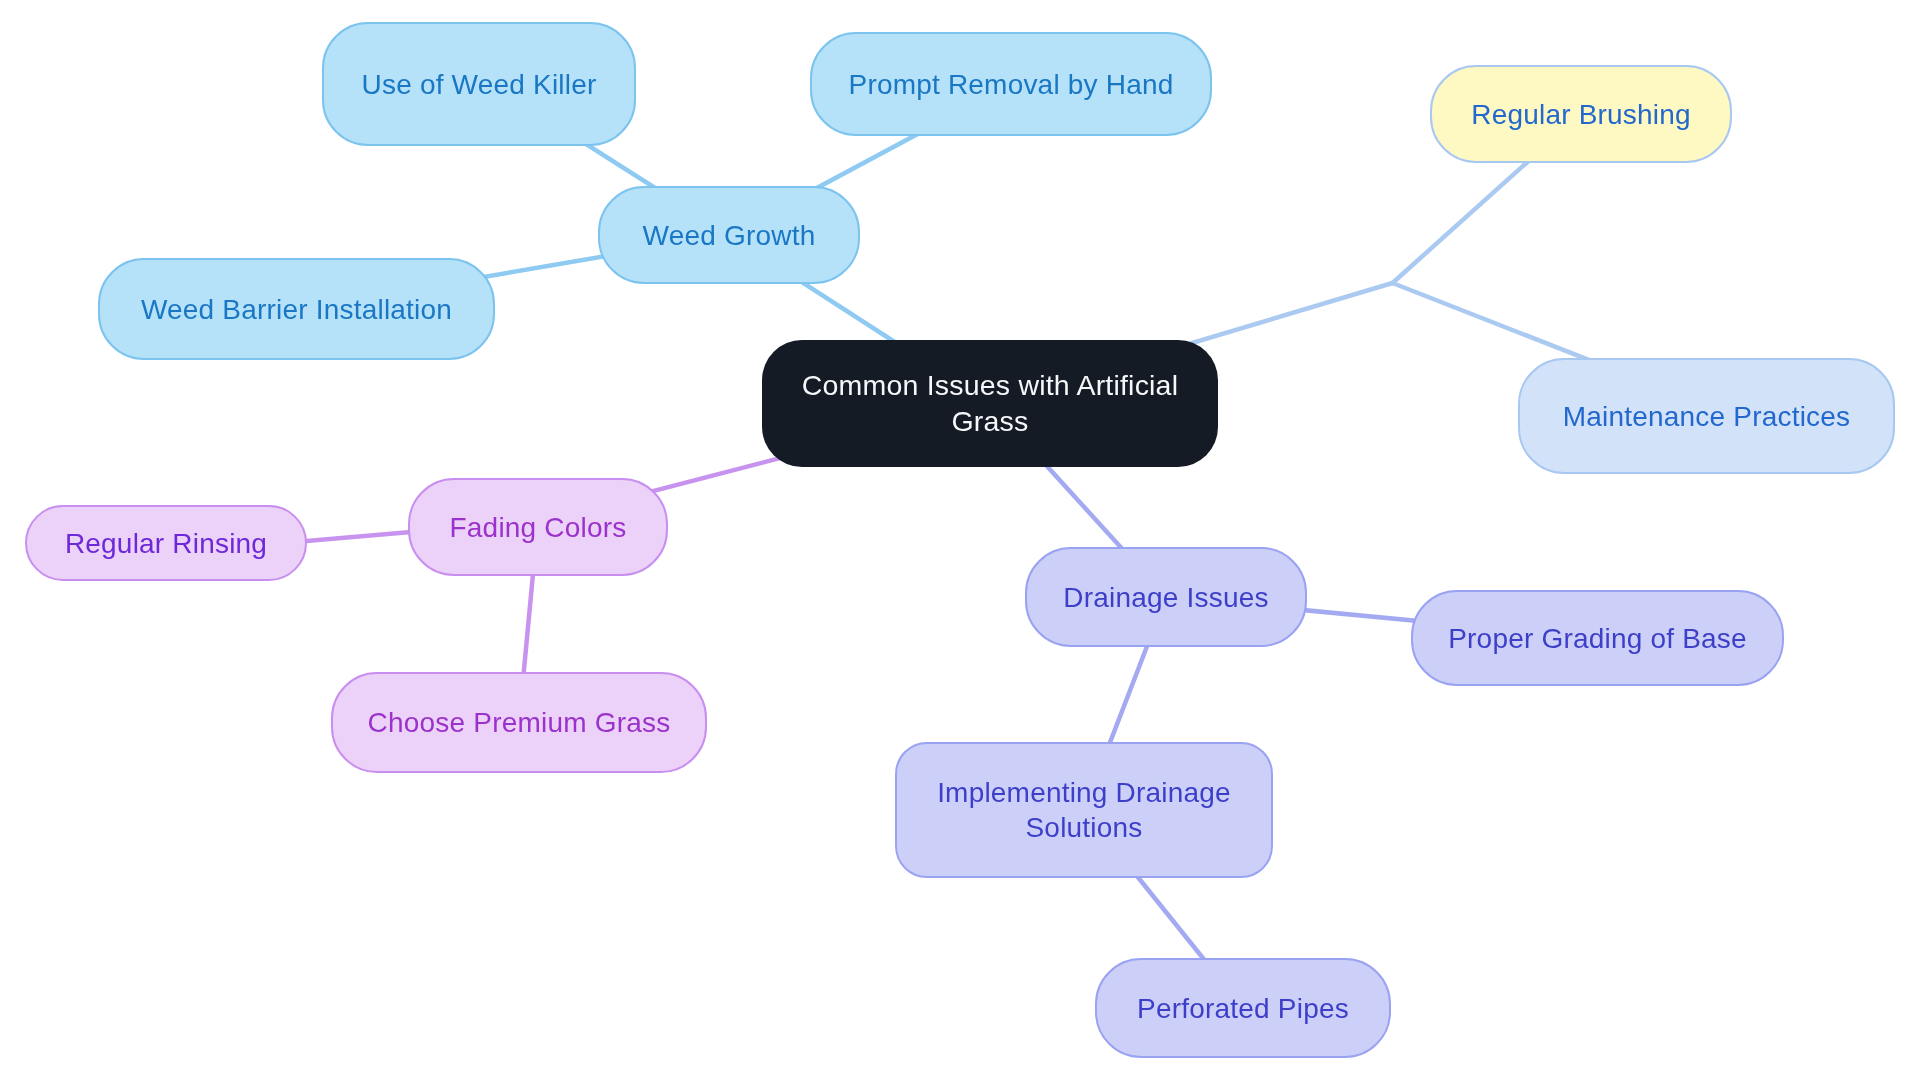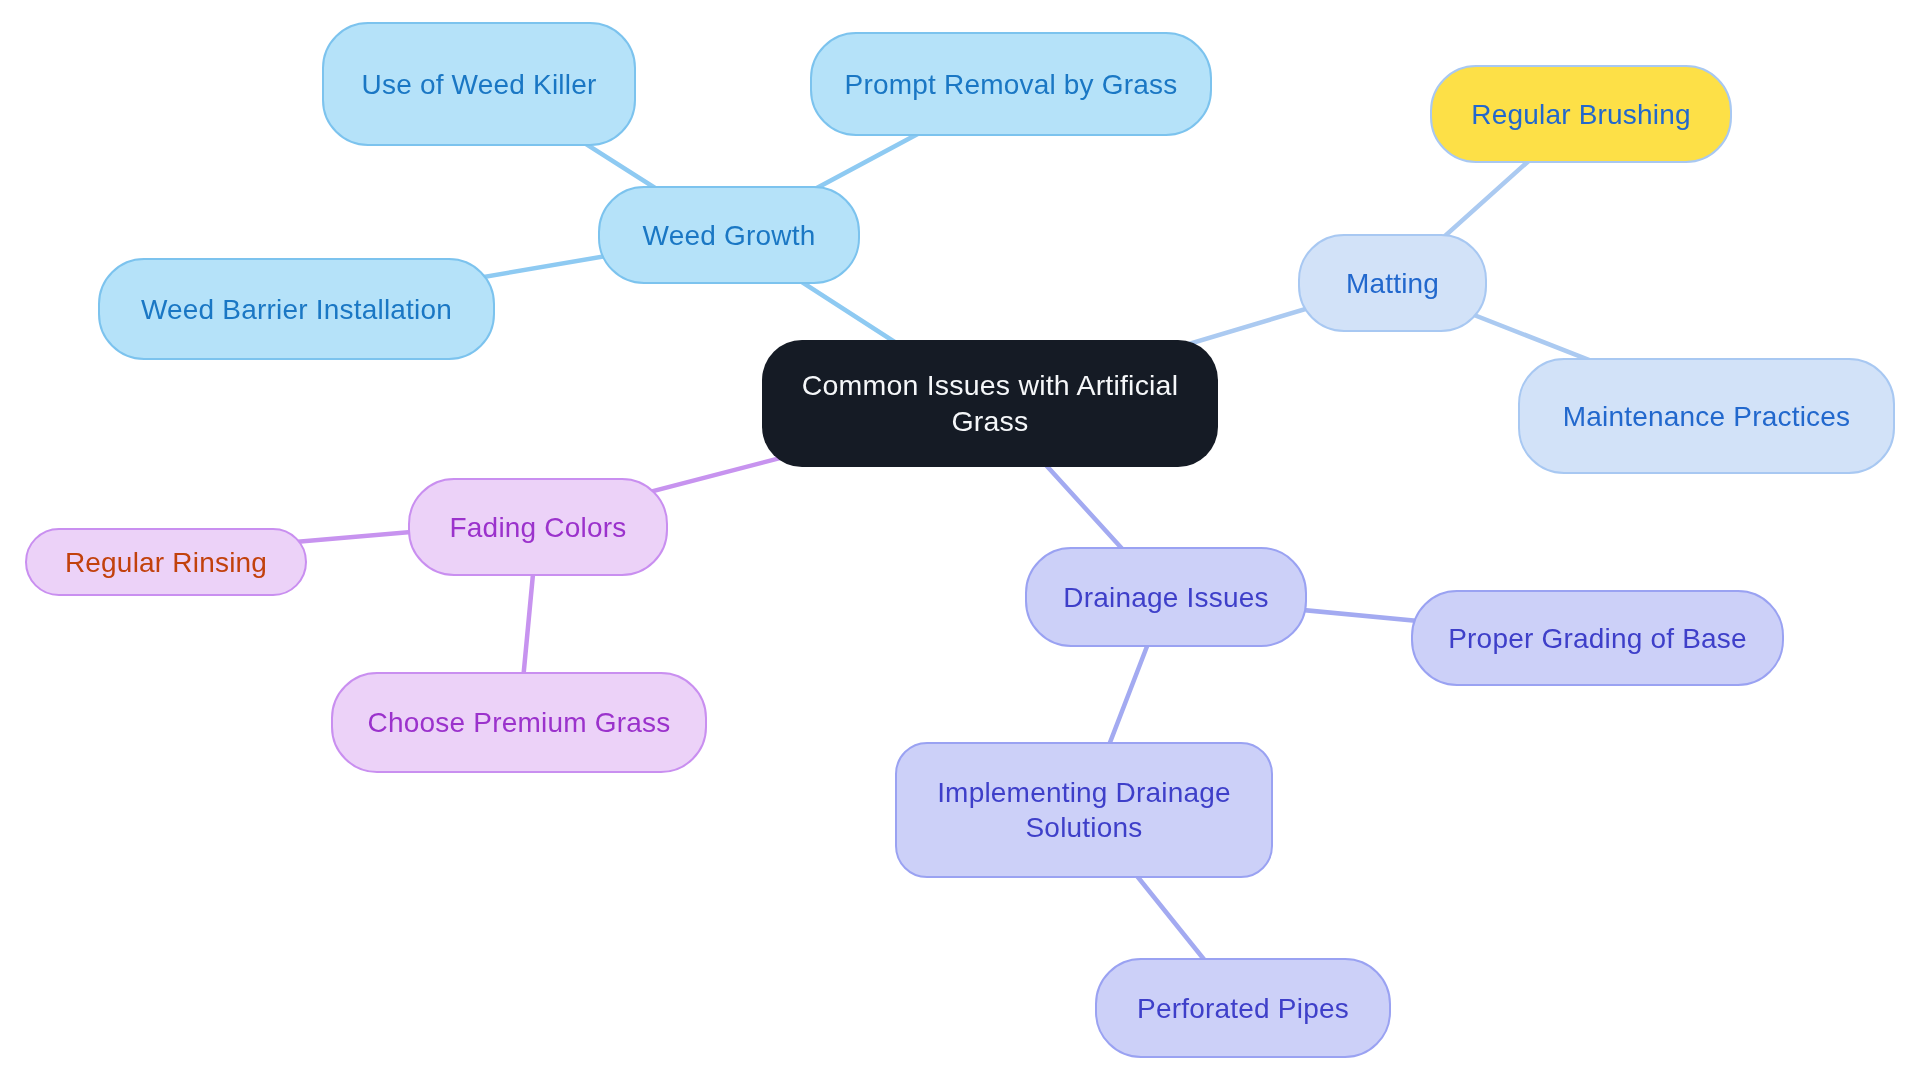--- a/index.html
+++ b/index.html
@@ -60,26 +60,25 @@
       <line x1="538" y1="521" x2="990" y2="403.5" stroke="#c793ef" stroke-width="4.5" stroke-linecap="round"></line>
       <line x1="1597.5" y1="638" x2="1166" y2="597" stroke="#a3aaf1" stroke-width="4.5" stroke-linecap="round"></line>
       <line x1="1084" y1="810" x2="1166" y2="597" stroke="#a3aaf1" stroke-width="4.5" stroke-linecap="round"></line>
       <line x1="1243" y1="1008" x2="1084" y2="810" stroke="#a3aaf1" stroke-width="4.5" stroke-linecap="round"></line>
       <line x1="1166" y1="597" x2="990" y2="403.5" stroke="#a3aaf1" stroke-width="4.5" stroke-linecap="round"></line>
     </svg>
     <div class="node central" style="left: 762px; top: 340px; width: 456px; height: 127px; background: rgb(21, 27, 37); border-color: rgb(21, 27, 37); color: rgb(245, 247, 249); align-items: center;"><span>Common Issues with Artificial
 Grass</span></div>
     <div class="node" style="left: 598px; top: 186px; width: 262px; height: 98px; background: rgb(181, 226, 249); border-color: rgb(124, 195, 238); color: rgb(26, 119, 196);"><span>Weed Growth</span></div>
     <div class="node" style="left: 322px; top: 22px; width: 314px; height: 124px; background: rgb(181, 226, 249); border-color: rgb(124, 195, 238); color: rgb(26, 119, 196);"><span>Use of Weed Killer</span></div>
-    <div class="node" style="left: 810px; top: 32px; width: 402px; height: 104px; background: rgb(181, 226, 249); border-color: rgb(124, 195, 238); color: rgb(26, 119, 196);"><span>Prompt Removal by Grass</span></div>
+    <div class="node" style="left: 810px; top: 32px; width: 402px; height: 104px; background: rgb(181, 226, 249); border-color: rgb(124, 195, 238); color: rgb(26, 119, 196);"><span>Prompt Removal by Hand</span></div>
     <div class="node" style="left: 98px; top: 258px; width: 397px; height: 102px; background: rgb(181, 226, 249); border-color: rgb(124, 195, 238); color: rgb(26, 119, 196);"><span>Weed Barrier Installation</span></div>
-    <div class="node" style="left: 1298px; top: 234px; width: 189px; height: 98px; background: rgb(210, 226, 248); border-color: rgb(168, 200, 242); color: rgb(34, 104, 205);"><span>Matting</span></div>
-    <div class="node" style="left: 1430px; top: 65px; width: 302px; height: 98px; background: #fde047; border-color: rgb(168, 200, 242); color: rgb(34, 104, 205);"><span>Regular Brushing</span></div>
+    <div class="node" style="left: 1430px; top: 65px; width: 302px; height: 98px; background: #fef9c3; border-color: rgb(168, 200, 242); color: rgb(34, 104, 205);"><span>Regular Brushing</span></div>
     <div class="node" style="left: 1518px; top: 358px; width: 377px; height: 116px; background: rgb(210, 226, 248); border-color: rgb(168, 200, 242); color: rgb(34, 104, 205);"><span>Maintenance Practices</span></div>
     <div class="node" style="left: 408px; top: 472px; width: 260px; height: 98px; background: rgb(236, 210, 248); border-color: rgb(201, 143, 240); color: rgb(155, 50, 204); margin-top: 6px;"><span>Fading Colors</span></div>
-    <div class="node" style="left: 25px; top: 528px; width: 282px; height: 68px; background: rgb(236, 210, 248); border-color: rgb(201, 143, 240); color: #c2410c;"><span>Regular Rinsing</span></div>
+    <div class="node" style="left: 25px; top: 505px; width: 282px; height: 76px; background: rgb(236, 210, 248); border-color: rgb(201, 143, 240); color: #6d28d9;"><span>Regular Rinsing</span></div>
     <div class="node" style="left: 331px; top: 672px; width: 376px; height: 101px; background: rgb(236, 210, 248); border-color: rgb(201, 143, 240); color: rgb(155, 50, 204);"><span>Choose Premium Grass</span></div>
     <div class="node" style="left: 1025px; top: 547px; width: 282px; height: 100px; background: rgb(204, 208, 248); border-color: rgb(154, 162, 242); color: rgb(62, 63, 201);"><span>Drainage Issues</span></div>
     <div class="node" style="left: 1411px; top: 590px; width: 373px; height: 96px; background: rgb(204, 208, 248); border-color: rgb(154, 162, 242); color: rgb(62, 63, 201);"><span>Proper Grading of Base</span></div>
     <div class="node" style="left: 895px; top: 742px; width: 378px; height: 136px; background: rgb(204, 208, 248); border-color: rgb(154, 162, 242); color: rgb(62, 63, 201); border-radius: 32px;"><span>Implementing Drainage
 Solutions</span></div>
     <div class="node" style="left: 1095px; top: 958px; width: 296px; height: 100px; background: rgb(204, 208, 248); border-color: rgb(154, 162, 242); color: rgb(62, 63, 201);"><span>Perforated Pipes</span></div>
   </div>
 
 </body></html>

